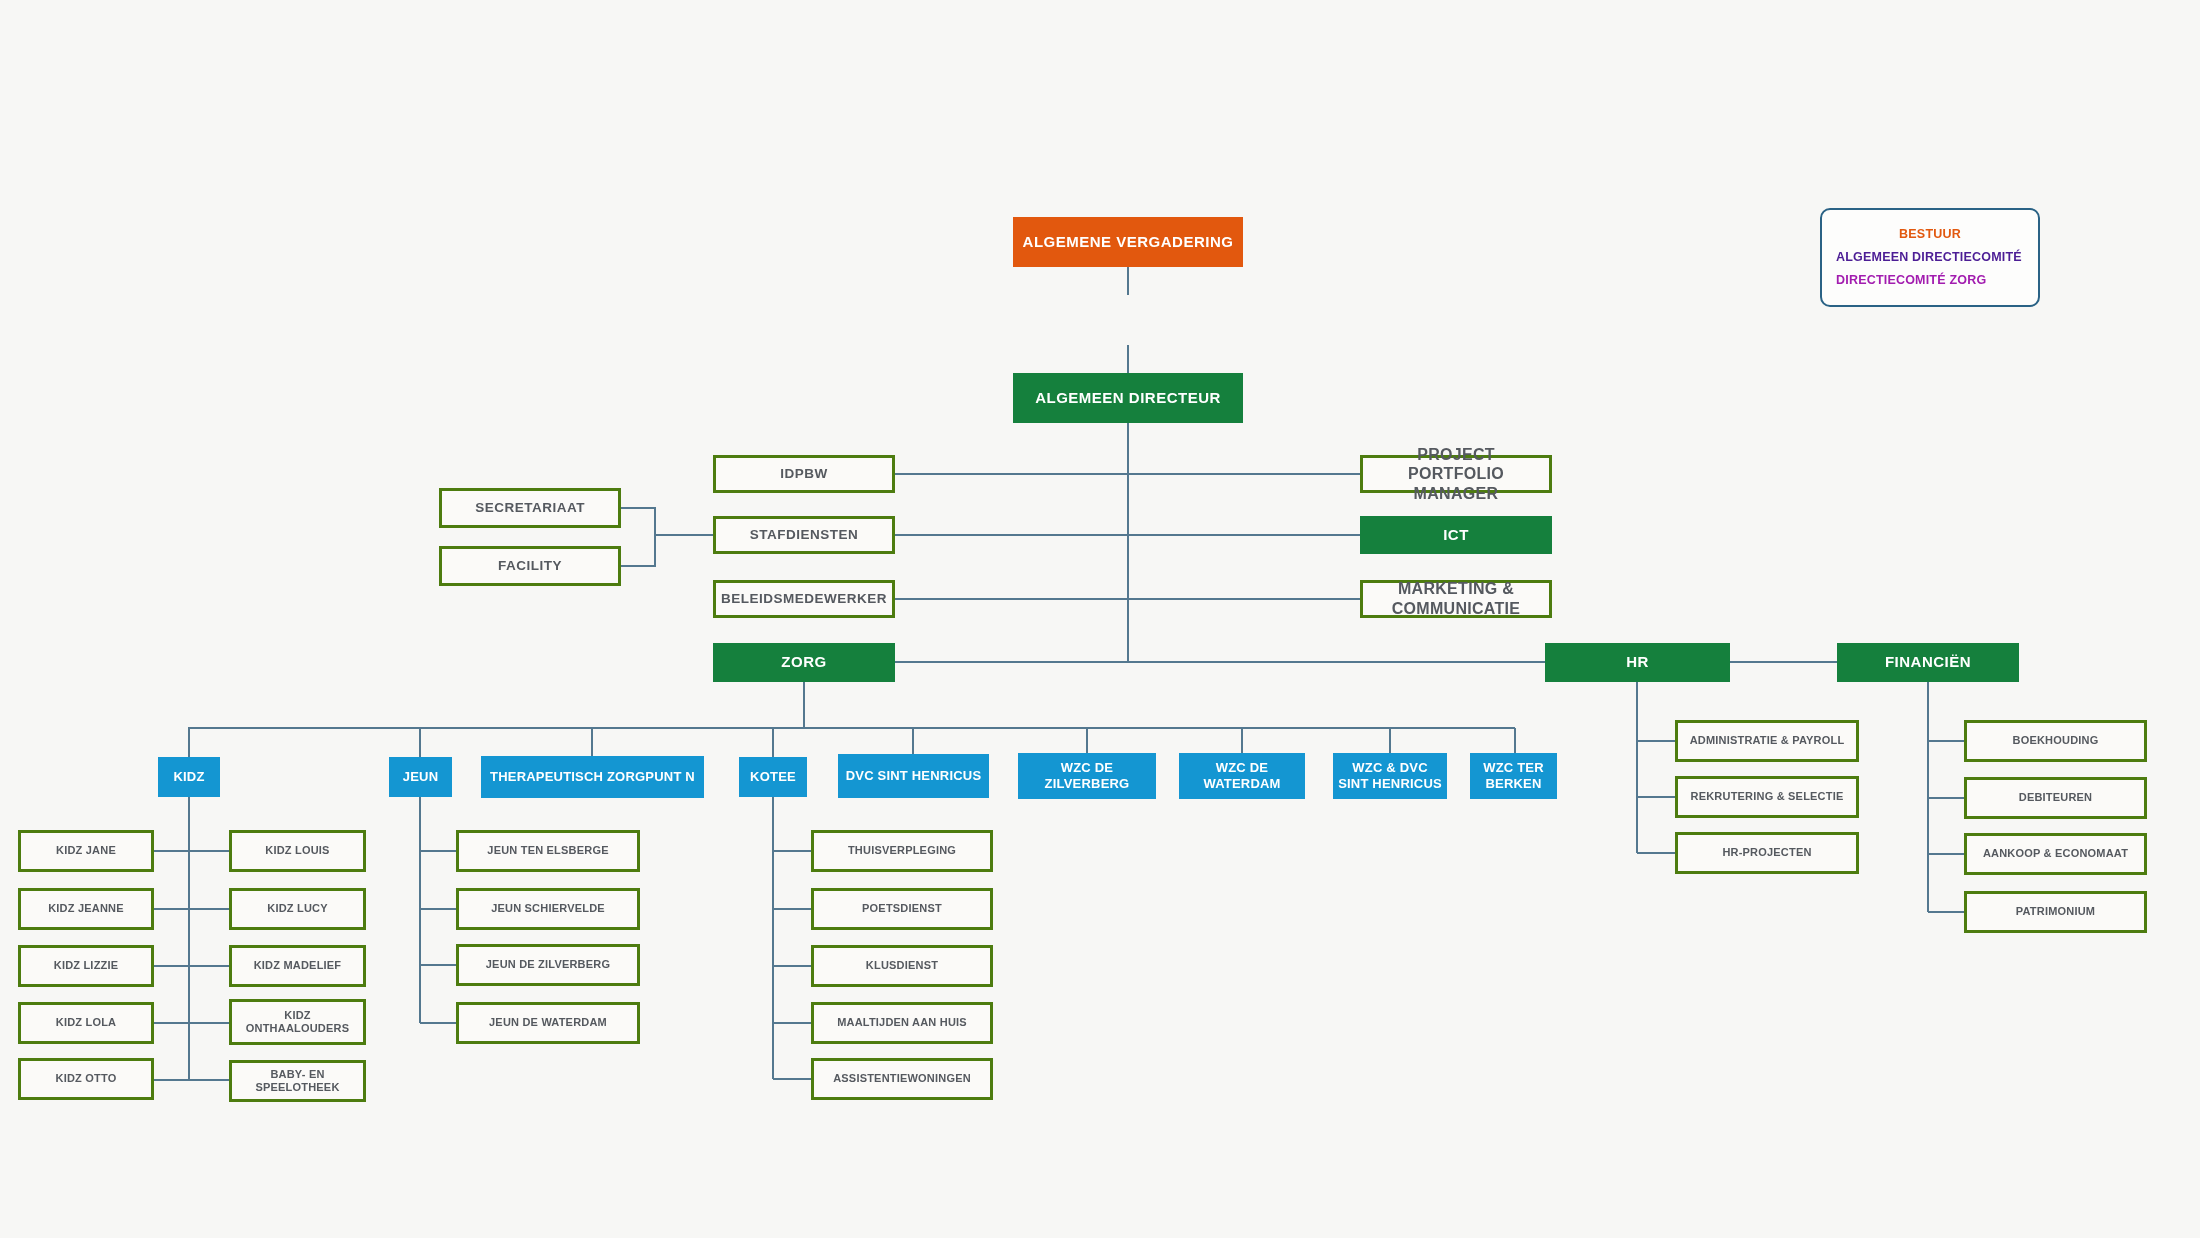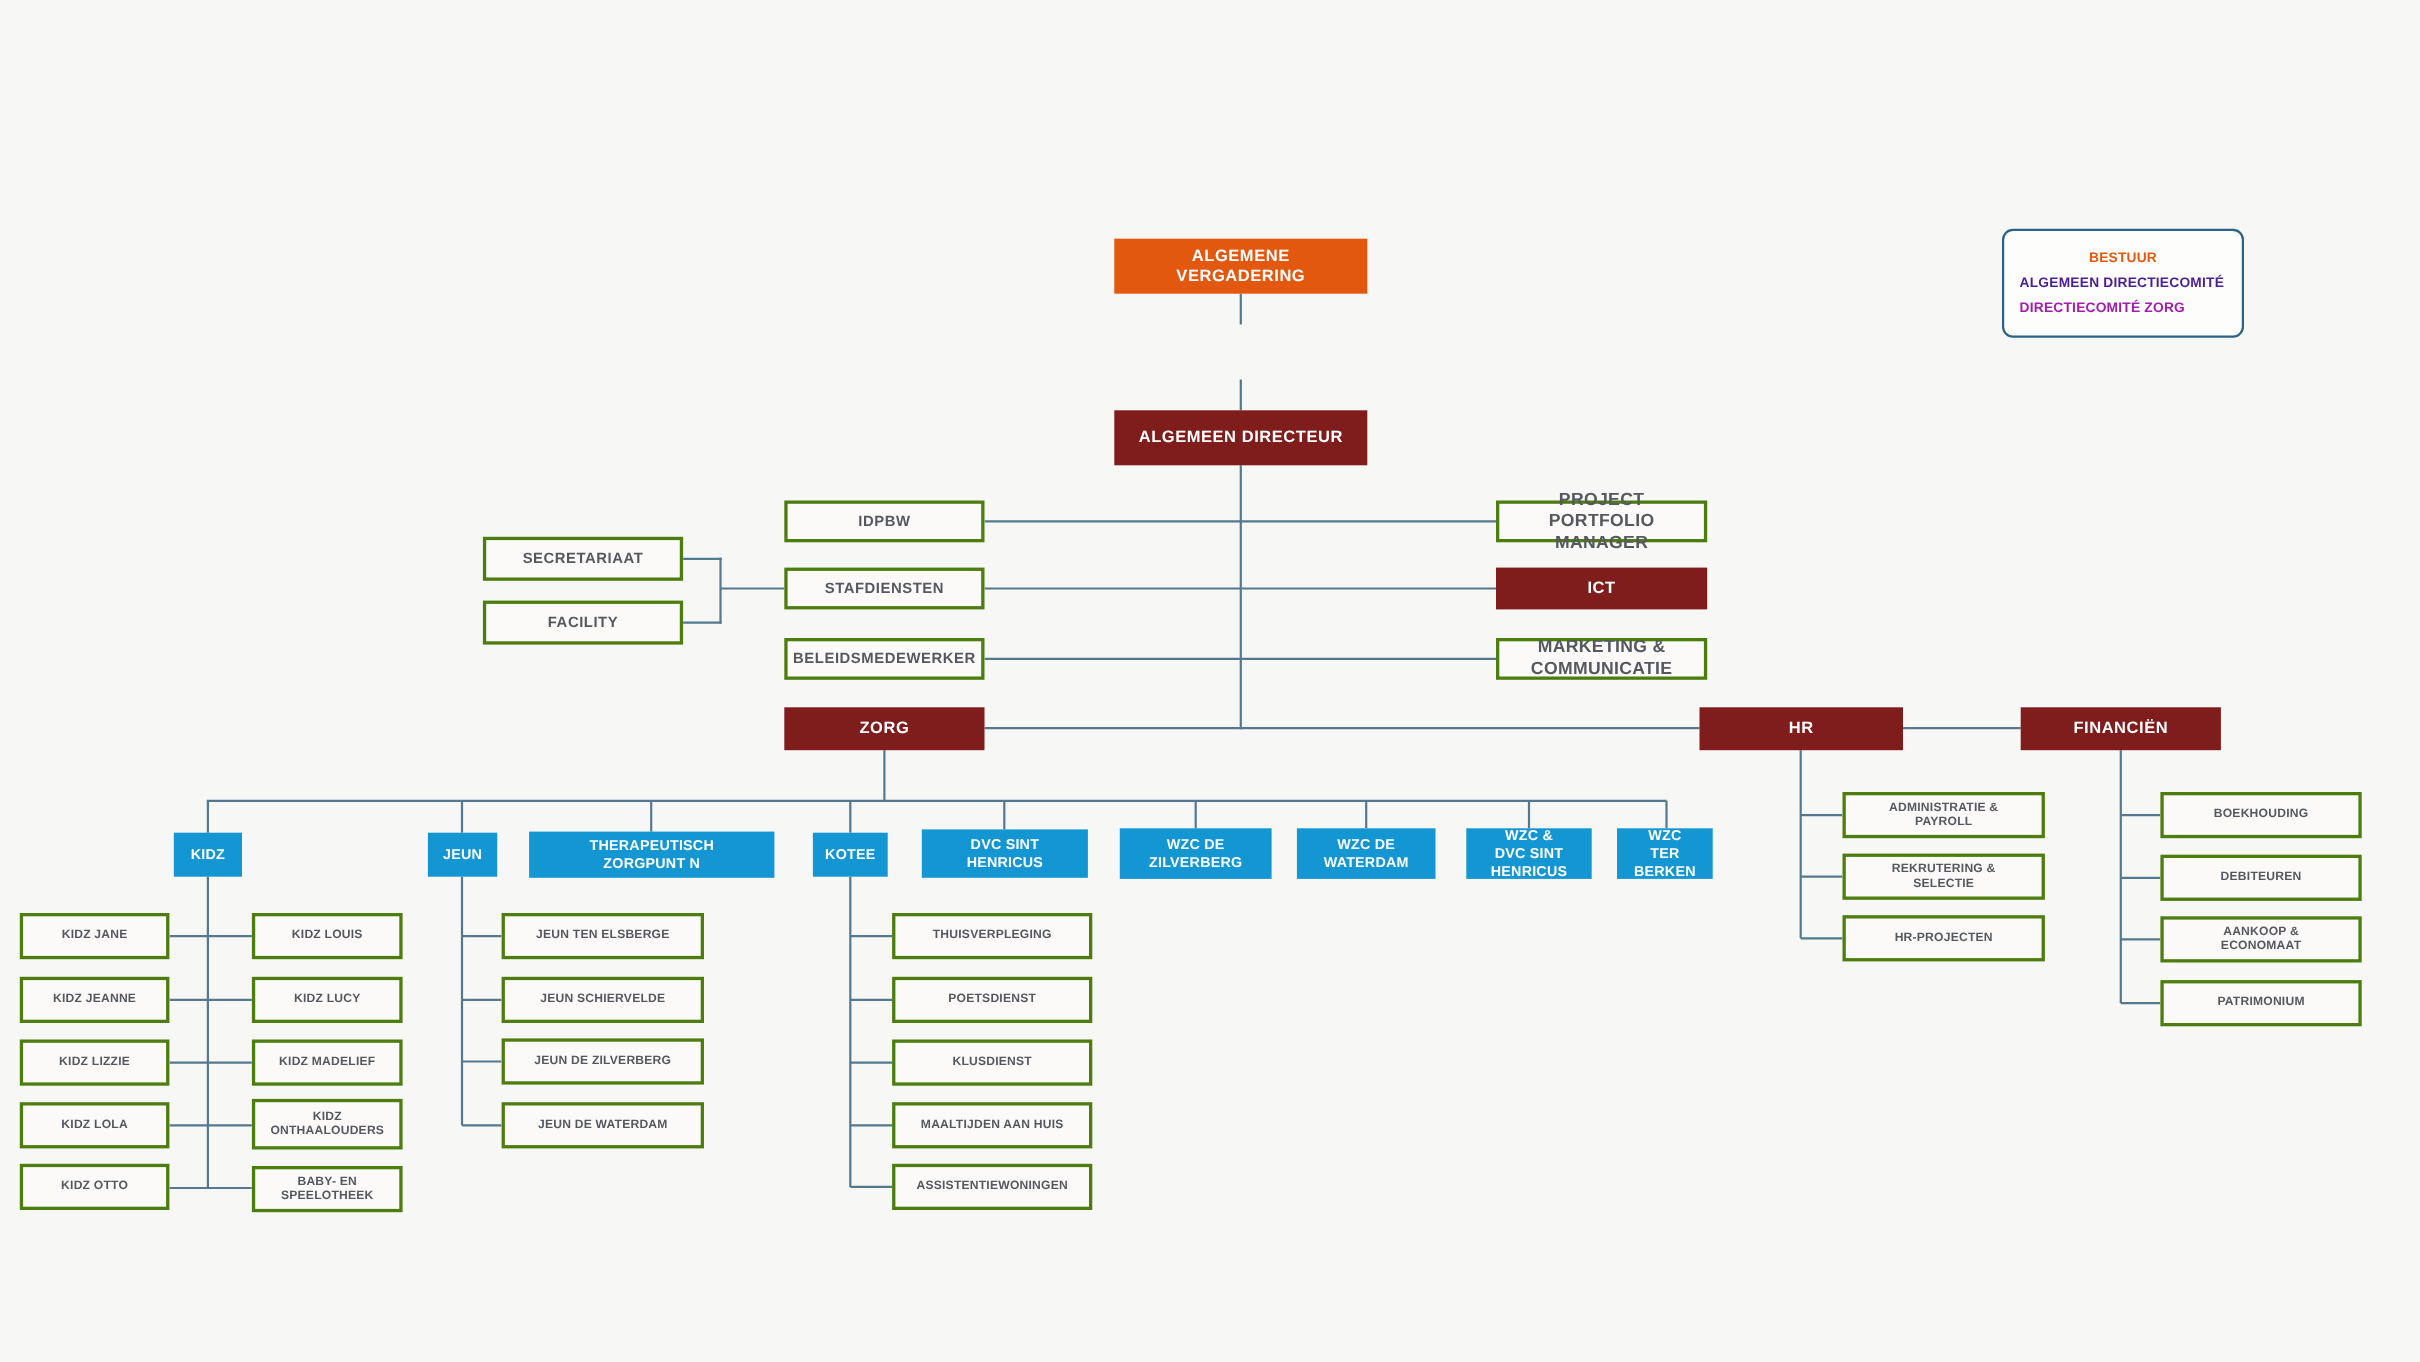--- a/index.html
+++ b/index.html
@@ -4,24 +4,24 @@
 <style>
   html,body{margin:0;padding:0;background:#F7F7F5;}
   .canvas{
     position:relative;width:2200px;height:1238px;background:#F7F7F5;
     font-family:"Liberation Sans", sans-serif;font-weight:700;overflow:hidden;
   }
   svg.wires{position:absolute;left:0;top:0;width:2200px;height:1238px;}
   svg.wires line{stroke:#54788F;stroke-width:2;}
   .box{
     position:absolute;display:flex;align-items:center;justify-content:center;
-    text-align:center;box-sizing:border-box;line-height:1.22;padding:2px 20px;
+    text-align:center;box-sizing:border-box;line-height:1.22;padding:2px 4px;
   }
   .orange{background:#E2580E;color:#FFFFFF;}
-  .dark{background:#7f1d1d;color:#FFFFFF;}
+  .dark{background:#15803d;color:#FFFFFF;}
   .light{background:#1496D2;color:#FFFFFF;}
   .white{background:#FBFAF8;border:3px solid #4d7c0f;color:#55595F;}
   .lg{font-size:15px;letter-spacing:.5px;}
   .md{font-size:13.5px;letter-spacing:.5px;}
   .md-sm{font-size:16px;letter-spacing:.3px;}
   .lb{font-size:13px;letter-spacing:.2px;}
   .sub{font-size:11px;letter-spacing:.2px;}
   .legend{
     position:absolute;left:1820px;top:208px;width:220px;height:99px;box-sizing:border-box;
     background:#FDFDFC;border:2px solid #2A6285;border-radius:10px;

